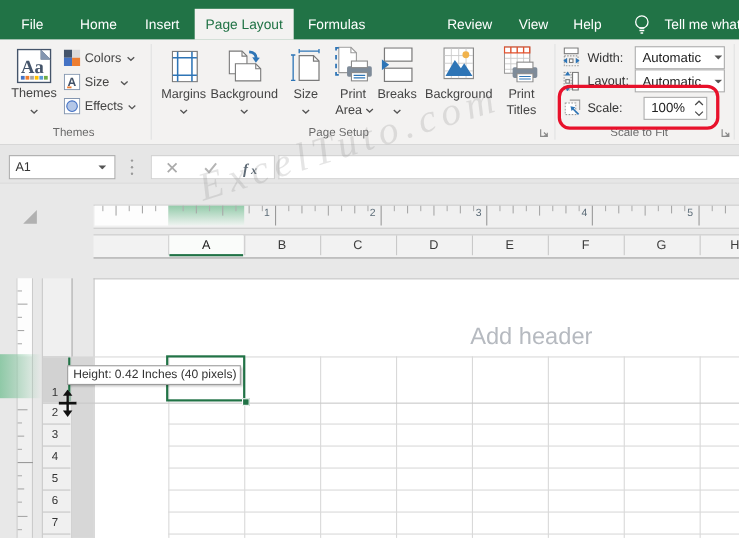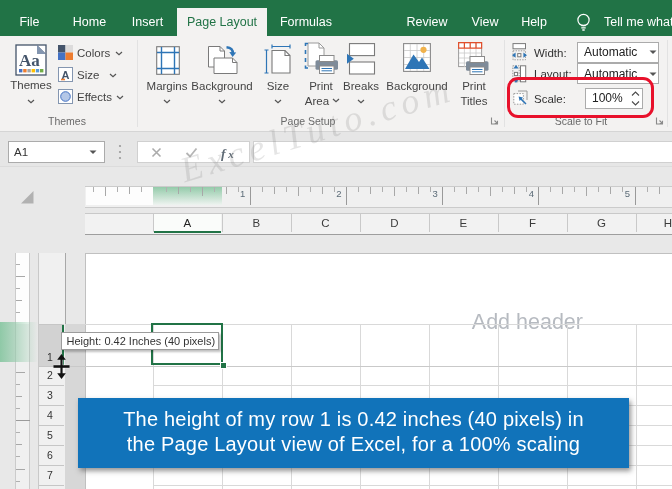--- a/index.html
+++ b/index.html
@@ -366,21 +366,21 @@
 <div style="left:153.9px;top:213.5px;width:67px;height:17px;background:#fafcfa;border-bottom:2.5px solid #217346;"></div>
 <div style="left:107.4px;top:213.5px;width:160px;height:18px;line-height:18px;text-align:center;font-size:11.5px;color:#222;">A</div>
 <div style="left:176.39999999999998px;top:213.5px;width:160px;height:18px;line-height:18px;text-align:center;font-size:11.5px;color:#3c3c3c;">B</div>
 <div style="left:245.39999999999998px;top:213.5px;width:160px;height:18px;line-height:18px;text-align:center;font-size:11.5px;color:#3c3c3c;">C</div>
 <div style="left:314.4px;top:213.5px;width:160px;height:18px;line-height:18px;text-align:center;font-size:11.5px;color:#3c3c3c;">D</div>
 <div style="left:383.4px;top:213.5px;width:160px;height:18px;line-height:18px;text-align:center;font-size:11.5px;color:#3c3c3c;">E</div>
 <div style="left:452.4px;top:213.5px;width:160px;height:18px;line-height:18px;text-align:center;font-size:11.5px;color:#3c3c3c;">F</div>
 <div style="left:521.4px;top:213.5px;width:160px;height:18px;line-height:18px;text-align:center;font-size:11.5px;color:#3c3c3c;">G</div>
 <div style="left:588px;top:213.5px;width:160px;height:18px;line-height:18px;text-align:center;font-size:11.5px;color:#3c3c3c;">H</div>
 <div style="left:84.8px;top:252.6px;width:587.2px;height:236.4px;background:#fff;border-left:1px solid #c0c0c0;border-top:1px solid #c0c0c0;"></div>
-<div style="left:383px;top:309px;width:200px;height:26px;line-height:26px;text-align:right;font-size:21.5px;color:#b6bac0;">Add header</div>
+<div style="left:383px;top:293px;width:200px;height:26px;line-height:26px;text-align:center;font-size:21.5px;color:#b6bac0;">Add header</div>
 <div style="left:15px;top:253px;width:13px;height:236px;background:#f0f0f0;border-left:1px solid #cbcbcb;border-right:1px solid #cbcbcb;"></div>
 <div style="left:16px;top:253px;width:13px;height:71px;background:#fdfdfd;"></div>
 <div style="left:15.5px;top:264.075px;width:4.5px;height:1px;background:#b0b0b0;"></div>
 <div style="left:15.5px;top:276.09999999999997px;width:9px;height:1px;background:#a8a8a8;"></div>
 <div style="left:15.5px;top:288.125px;width:4.5px;height:1px;background:#b0b0b0;"></div>
 <div style="left:15.5px;top:300.15px;width:6.5px;height:1px;background:#a8a8a8;"></div>
 <div style="left:15.5px;top:312.175px;width:4.5px;height:1px;background:#b0b0b0;"></div>
 <div style="left:15.5px;top:372.3px;width:9px;height:1px;background:#a8a8a8;"></div>
 <div style="left:15.5px;top:384.325px;width:4.5px;height:1px;background:#b0b0b0;"></div>
 <div style="left:15.5px;top:396.35px;width:6.5px;height:1px;background:#a8a8a8;"></div>
@@ -437,18 +437,14 @@
 <path d="M2 12.5 H17"></path>
 </g>
 <g fill="#111">
 <rect x="1.5" y="11.2" width="16" height="2.6"></rect>
 <rect x="8.4" y="4" width="2.2" height="17"></rect>
 <path d="M9.5 0 L5.2 5.8 H13.8 Z"></path>
 <path d="M9.5 25 L5.2 19.2 H13.8 Z"></path>
 </g>
 </svg>
     </div>
-<div style="left:78px;top:398.4px;width:551px;height:67px;background:#1173ba;box-shadow:2px 3px 5px rgba(90,90,90,0.65);display:flex;flex-direction:column;justify-content:center;align-items:center;font-size:20px;letter-spacing:0.2px;color:#fff;line-height:24.4px;text-align:center;padding-bottom:3px;">
-      <div>The height of my row 1 is 0.42 inches (40 pixels) in</div>
-      <div>the Page Layout view of Excel, for a 100% scaling</div>
-    </div>
 <div style="left:188px;top:147px;height:46px;line-height:46px;font-family:'Liberation Serif',serif;font-style:italic;font-size:36px;letter-spacing:5.5px;color:rgba(125,125,125,0.20);transform:rotate(-17deg);transform-origin:0 100%;">ExcelTuto.com</div>
 <div style="left:506.5px;top:77px;width:147.5px;height:40.5px;border:3.6px solid #e8112b;border-radius:11px;box-sizing:border-box;z-index:50;"></div>
 </div>
 </body></html>

